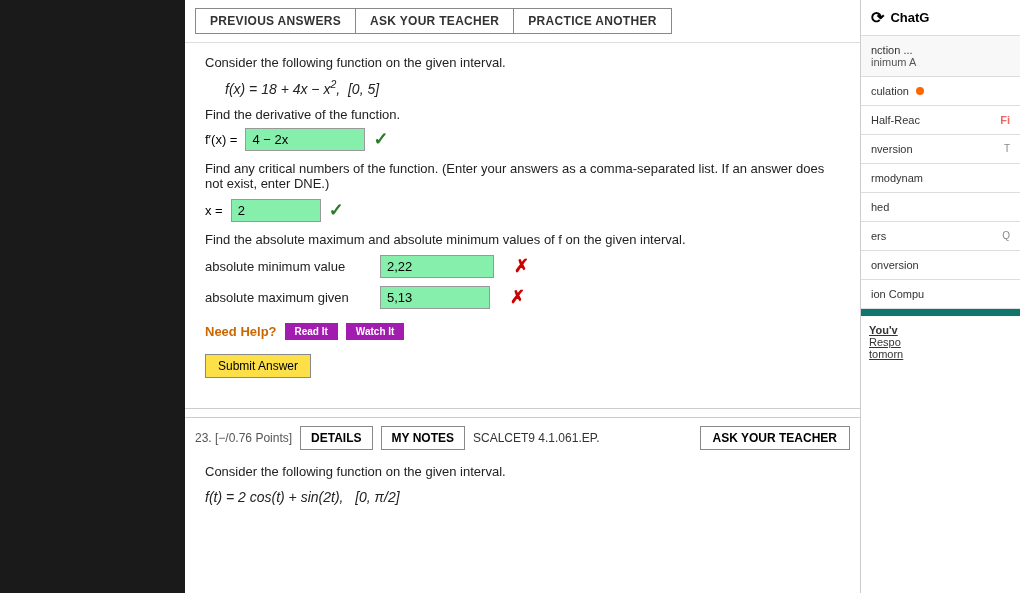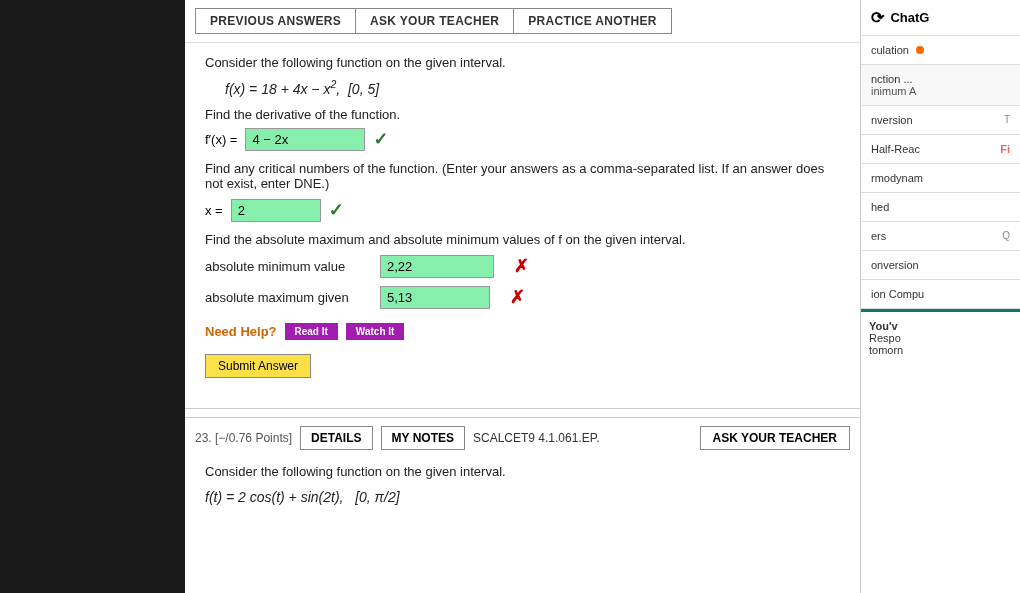--- a/index.html
+++ b/index.html
@@ -243,21 +243,22 @@
       border-left: 1px solid #ccc;
       display: flex;
       flex-direction: column;
       overflow: hidden;
     }
 
     .you-ve-box {
       padding: 8px;
       font-size: 11px;
       color: #333;
-      border-top: 3px solid #0f766e;
+      border-top: 7px solid #0f766e;
+      text-decoration: underline;
     }
 
     
     sup { font-size: 0.75em; }
   </style>
 </head>
 <body>
 
 <div class="left-dark"></div>
 
@@ -336,36 +337,36 @@
   </div>
 
 </div>
 
 <div class="right-panel">
   <div class="chat-header">
     <span style="font-size:16px;">⟳</span>
     <span>ChatG</span>
   </div>
 
-  <div class="sidebar-item">
-    <span>culation</span>
-    <span class="dot-indicator" style="margin-left:4px;"></span>
-  </div>
   <div class="sidebar-item sidebar-section">
     <span>nction ...</span>
     <br>
     <span style="color:#555;">inimum A</span>
   </div>
   <div class="sidebar-item">
+    <span>culation</span>
+    <span class="dot-indicator" style="margin-left:4px;"></span>
+  </div>
+  <div class="sidebar-item">
+    <span>Half-Reac</span>
+    <span style="float:right;color:#e66;font-size:11px;font-weight:bold;">Fi</span>
+  </div>
+  <div class="sidebar-item">
     <span>nversion</span>
     <span style="float:right;color:#888;font-size:10px;">T</span>
-  </div>
-  <div class="sidebar-item">
-    <span>Half-Reac</span>
-    <span style="float:right;color:#e66;font-size:11px;font-weight:bold;">Fi</span>
   </div>
   <div class="sidebar-item">
     <span>rmodynam</span>
   </div>
   <div class="sidebar-item">
     <span>hed</span>
   </div>
   <div class="sidebar-item">
     <span>ers</span>
     <span style="float:right;color:#888;font-size:10px;">Q</span>

